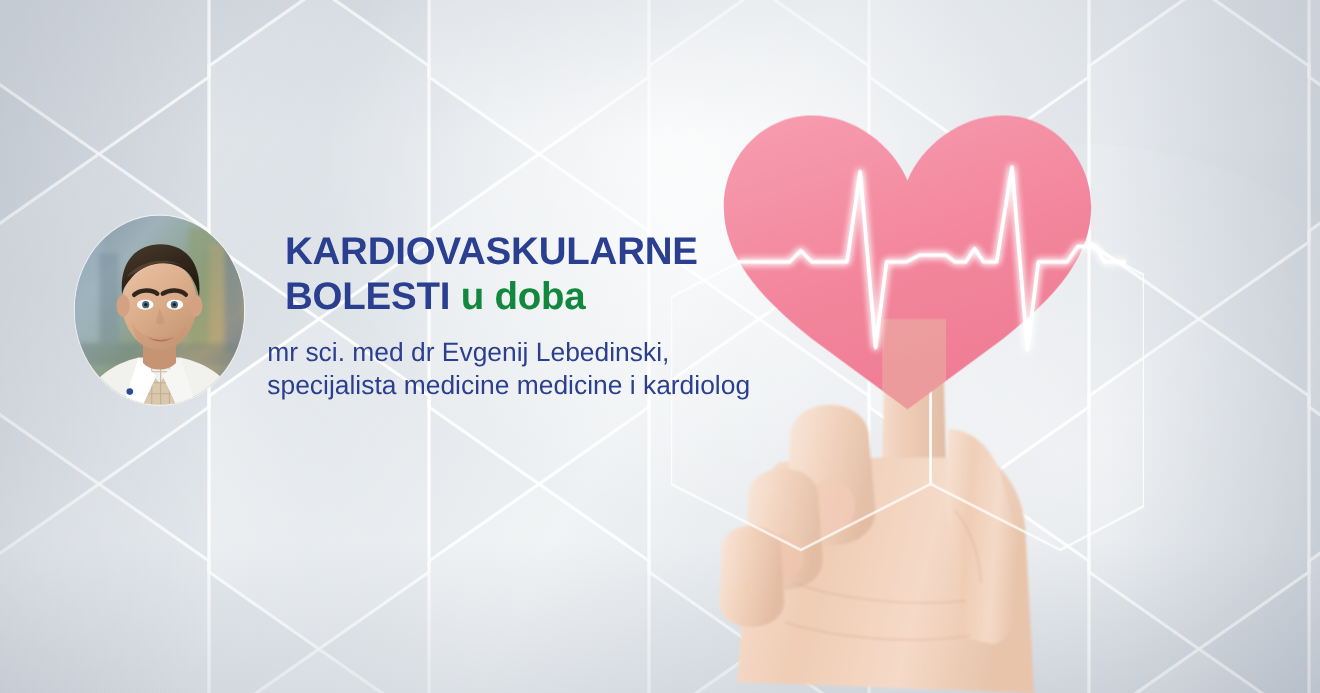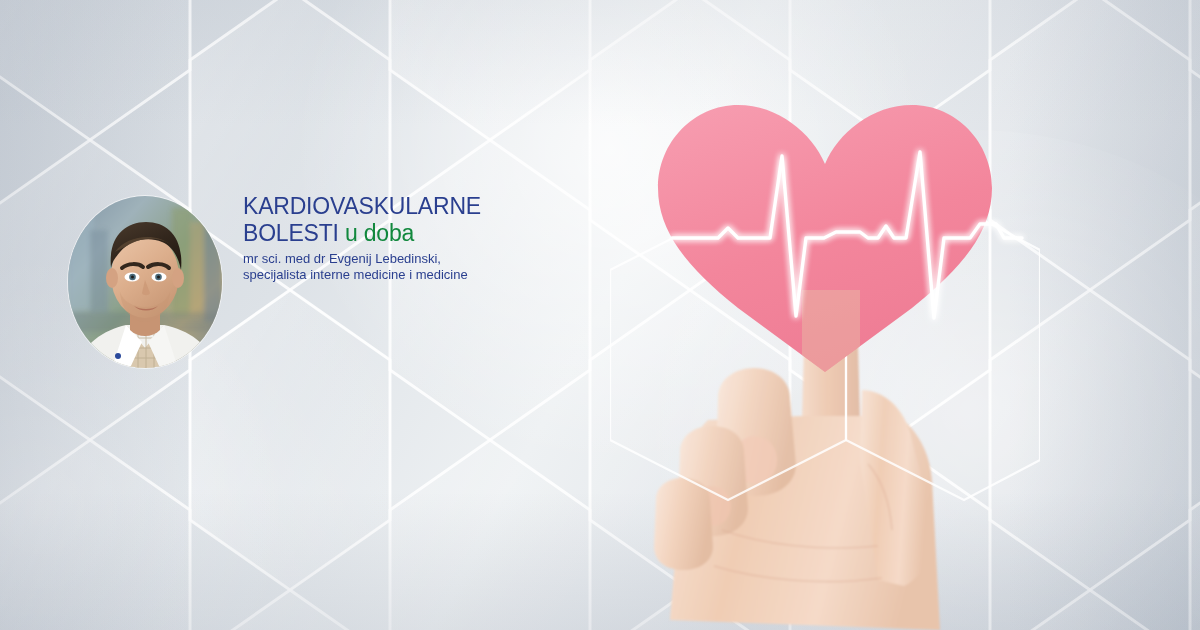--- a/index.html
+++ b/index.html
@@ -72,31 +72,31 @@
   .avatar svg { width: 100%; height: 100%; display: block; }
 
   
   .textblock {
     position: absolute;
     left: 243px; top: 193px;
     z-index: 9;
     width: 440px;
   }
   .headline {
-    margin: 0;
-    font-size: 23px;
-    font-weight: normal;
+    margin: 16px;
+    font-size: 35px;
+    font-weight: bold;
     line-height: 1.16;
     letter-spacing: -0.2px;
     color: #2a3f8f;
   }
   .headline .green { color: #11883d; }
   .byline {
     margin: 5px 0 0 0;
-    font-size: 13px;
+    font-size: 24px;
     line-height: 1.23;
     color: #2a3f8f;
     font-weight: normal;
   }
 </style>
 </head>
 <body>
 
 <div id="banner">
 
@@ -406,18 +406,18 @@
     </svg>
   </div>
 
   <div class="textblock">
     <h1 class="headline">
       <span>KARDIOVASKULARNE</span><br>
       <span>BOLESTI </span><span class="green">u doba</span><br>
     </h1>
     <p class="byline">
       <span>mr sci. med dr Evgenij Lebedinski,</span><br>
-      <span>specijalista interne medicine i medicine</span>
+      <span>specijalista medicine medicine i kardiolog</span>
     </p>
   </div>
 
   <div class="vignette"></div>
 </div>
 
 </body></html>

